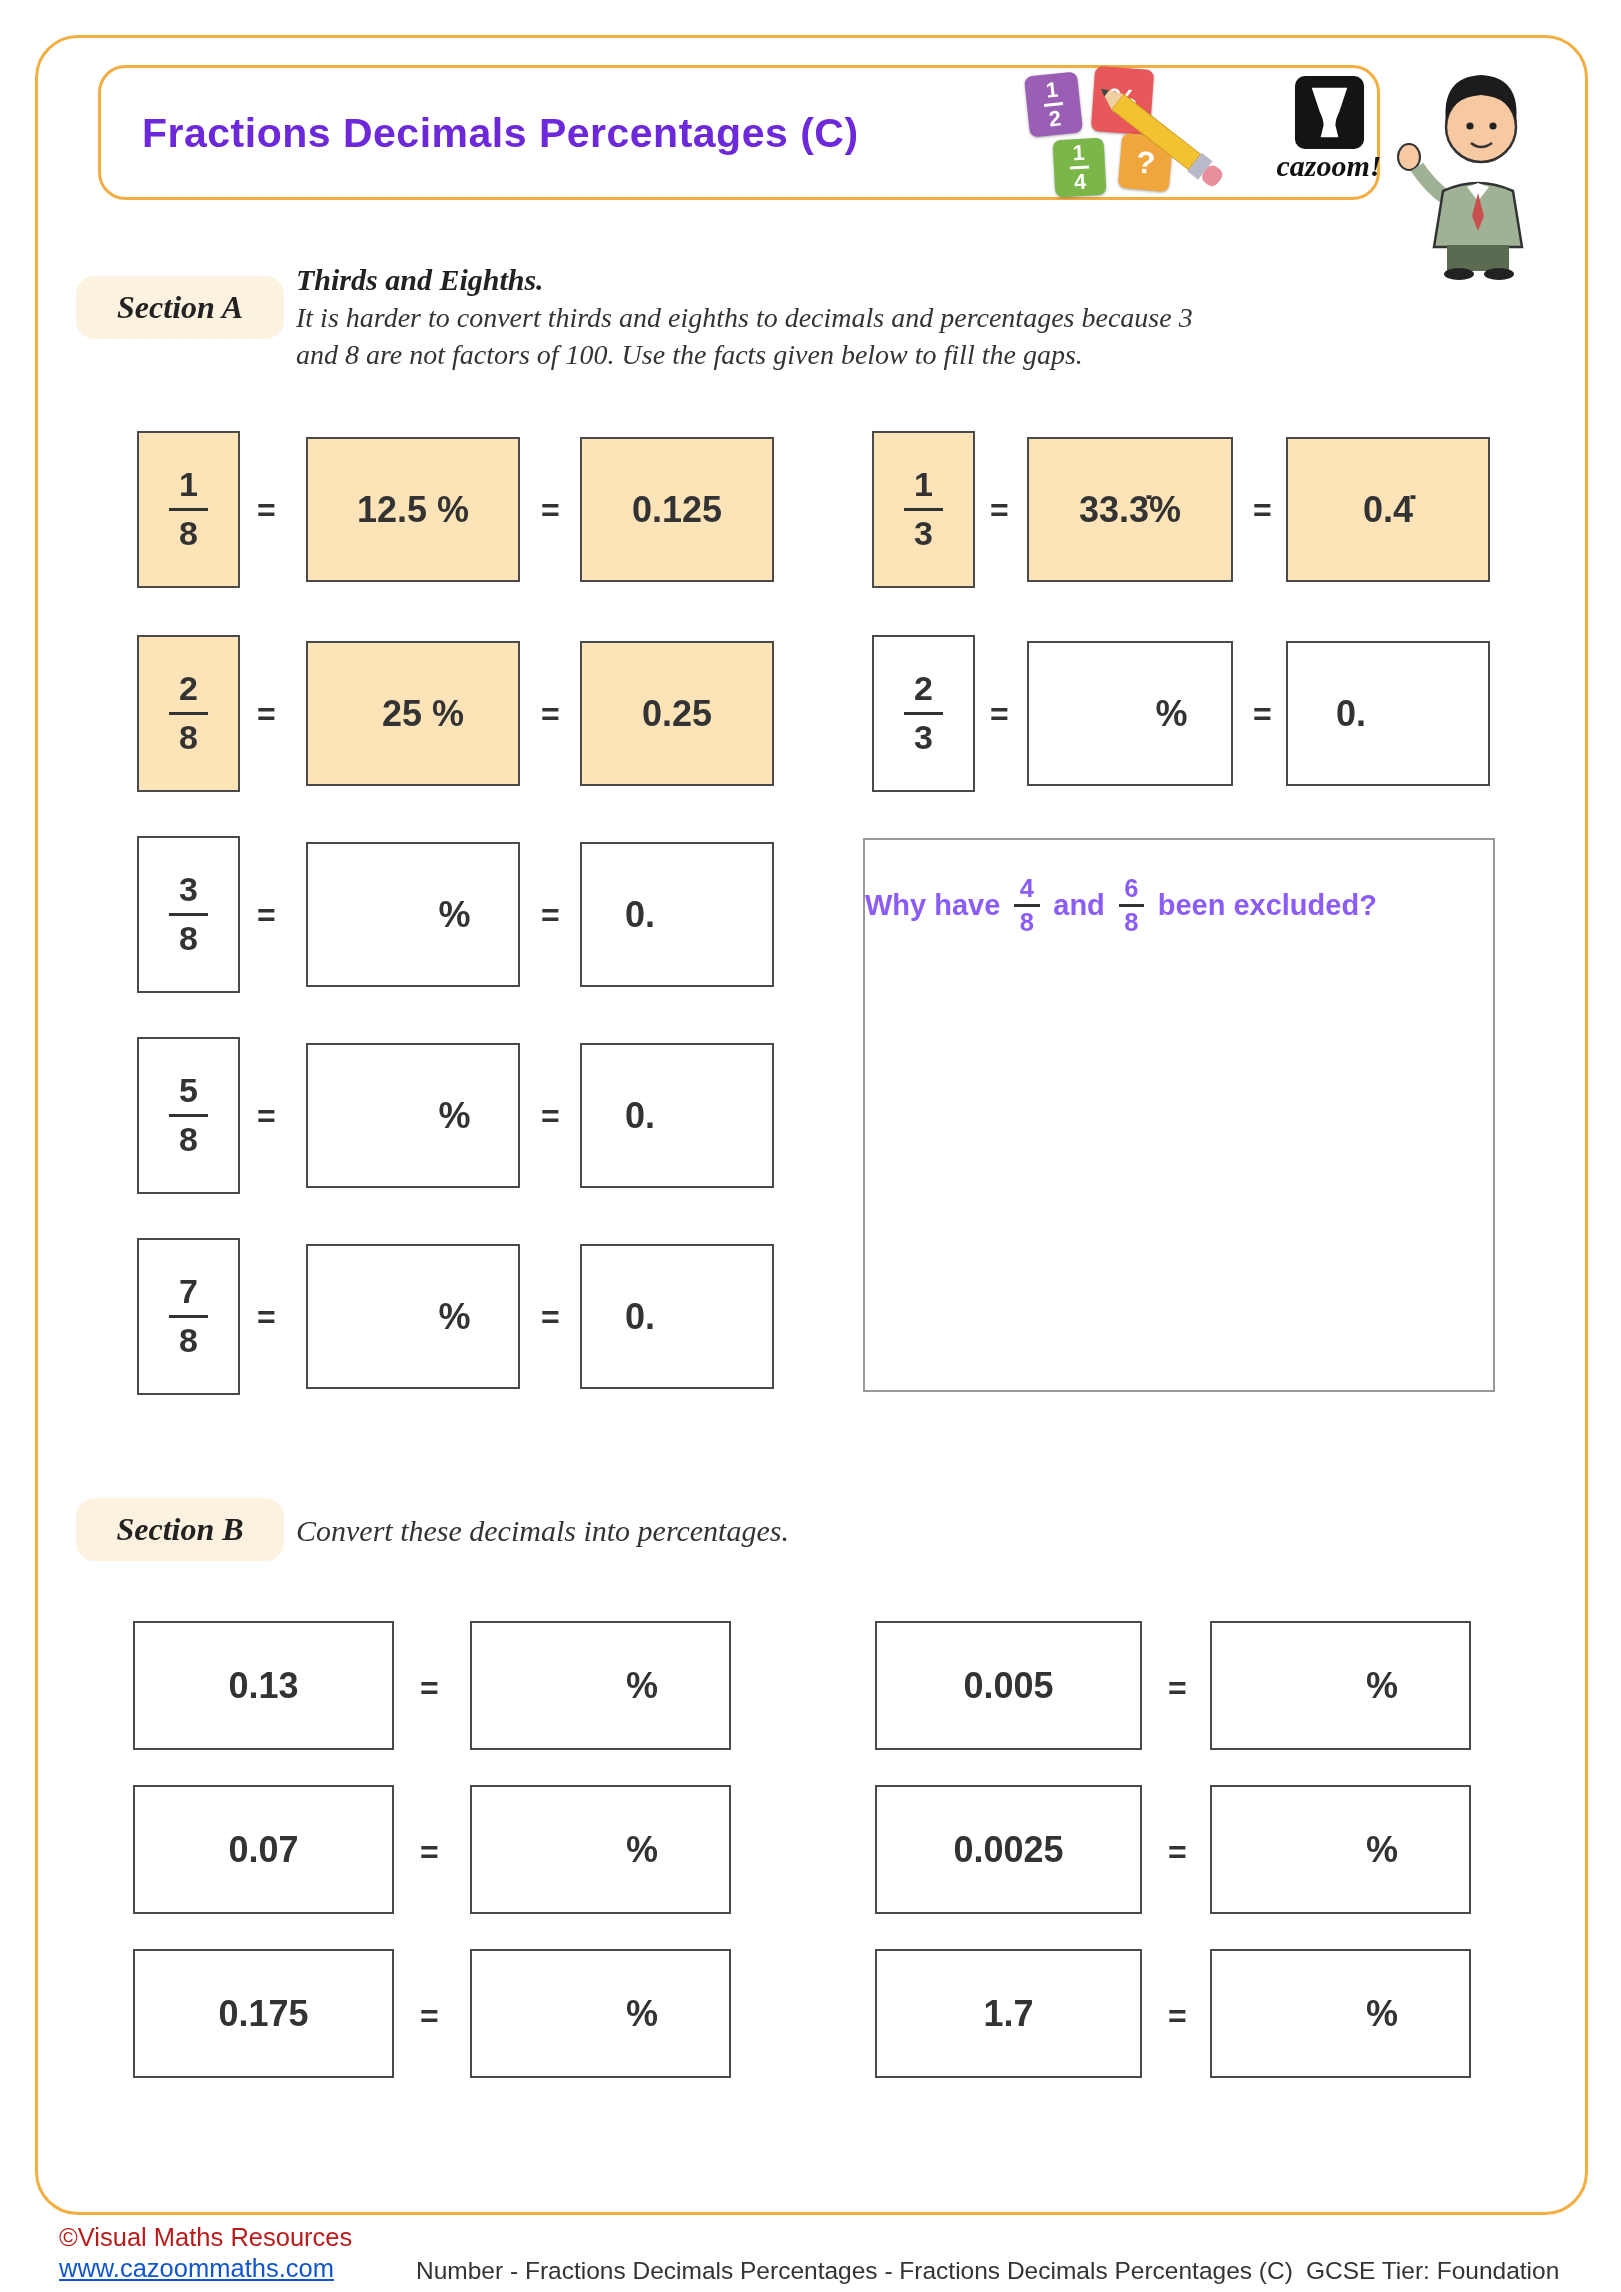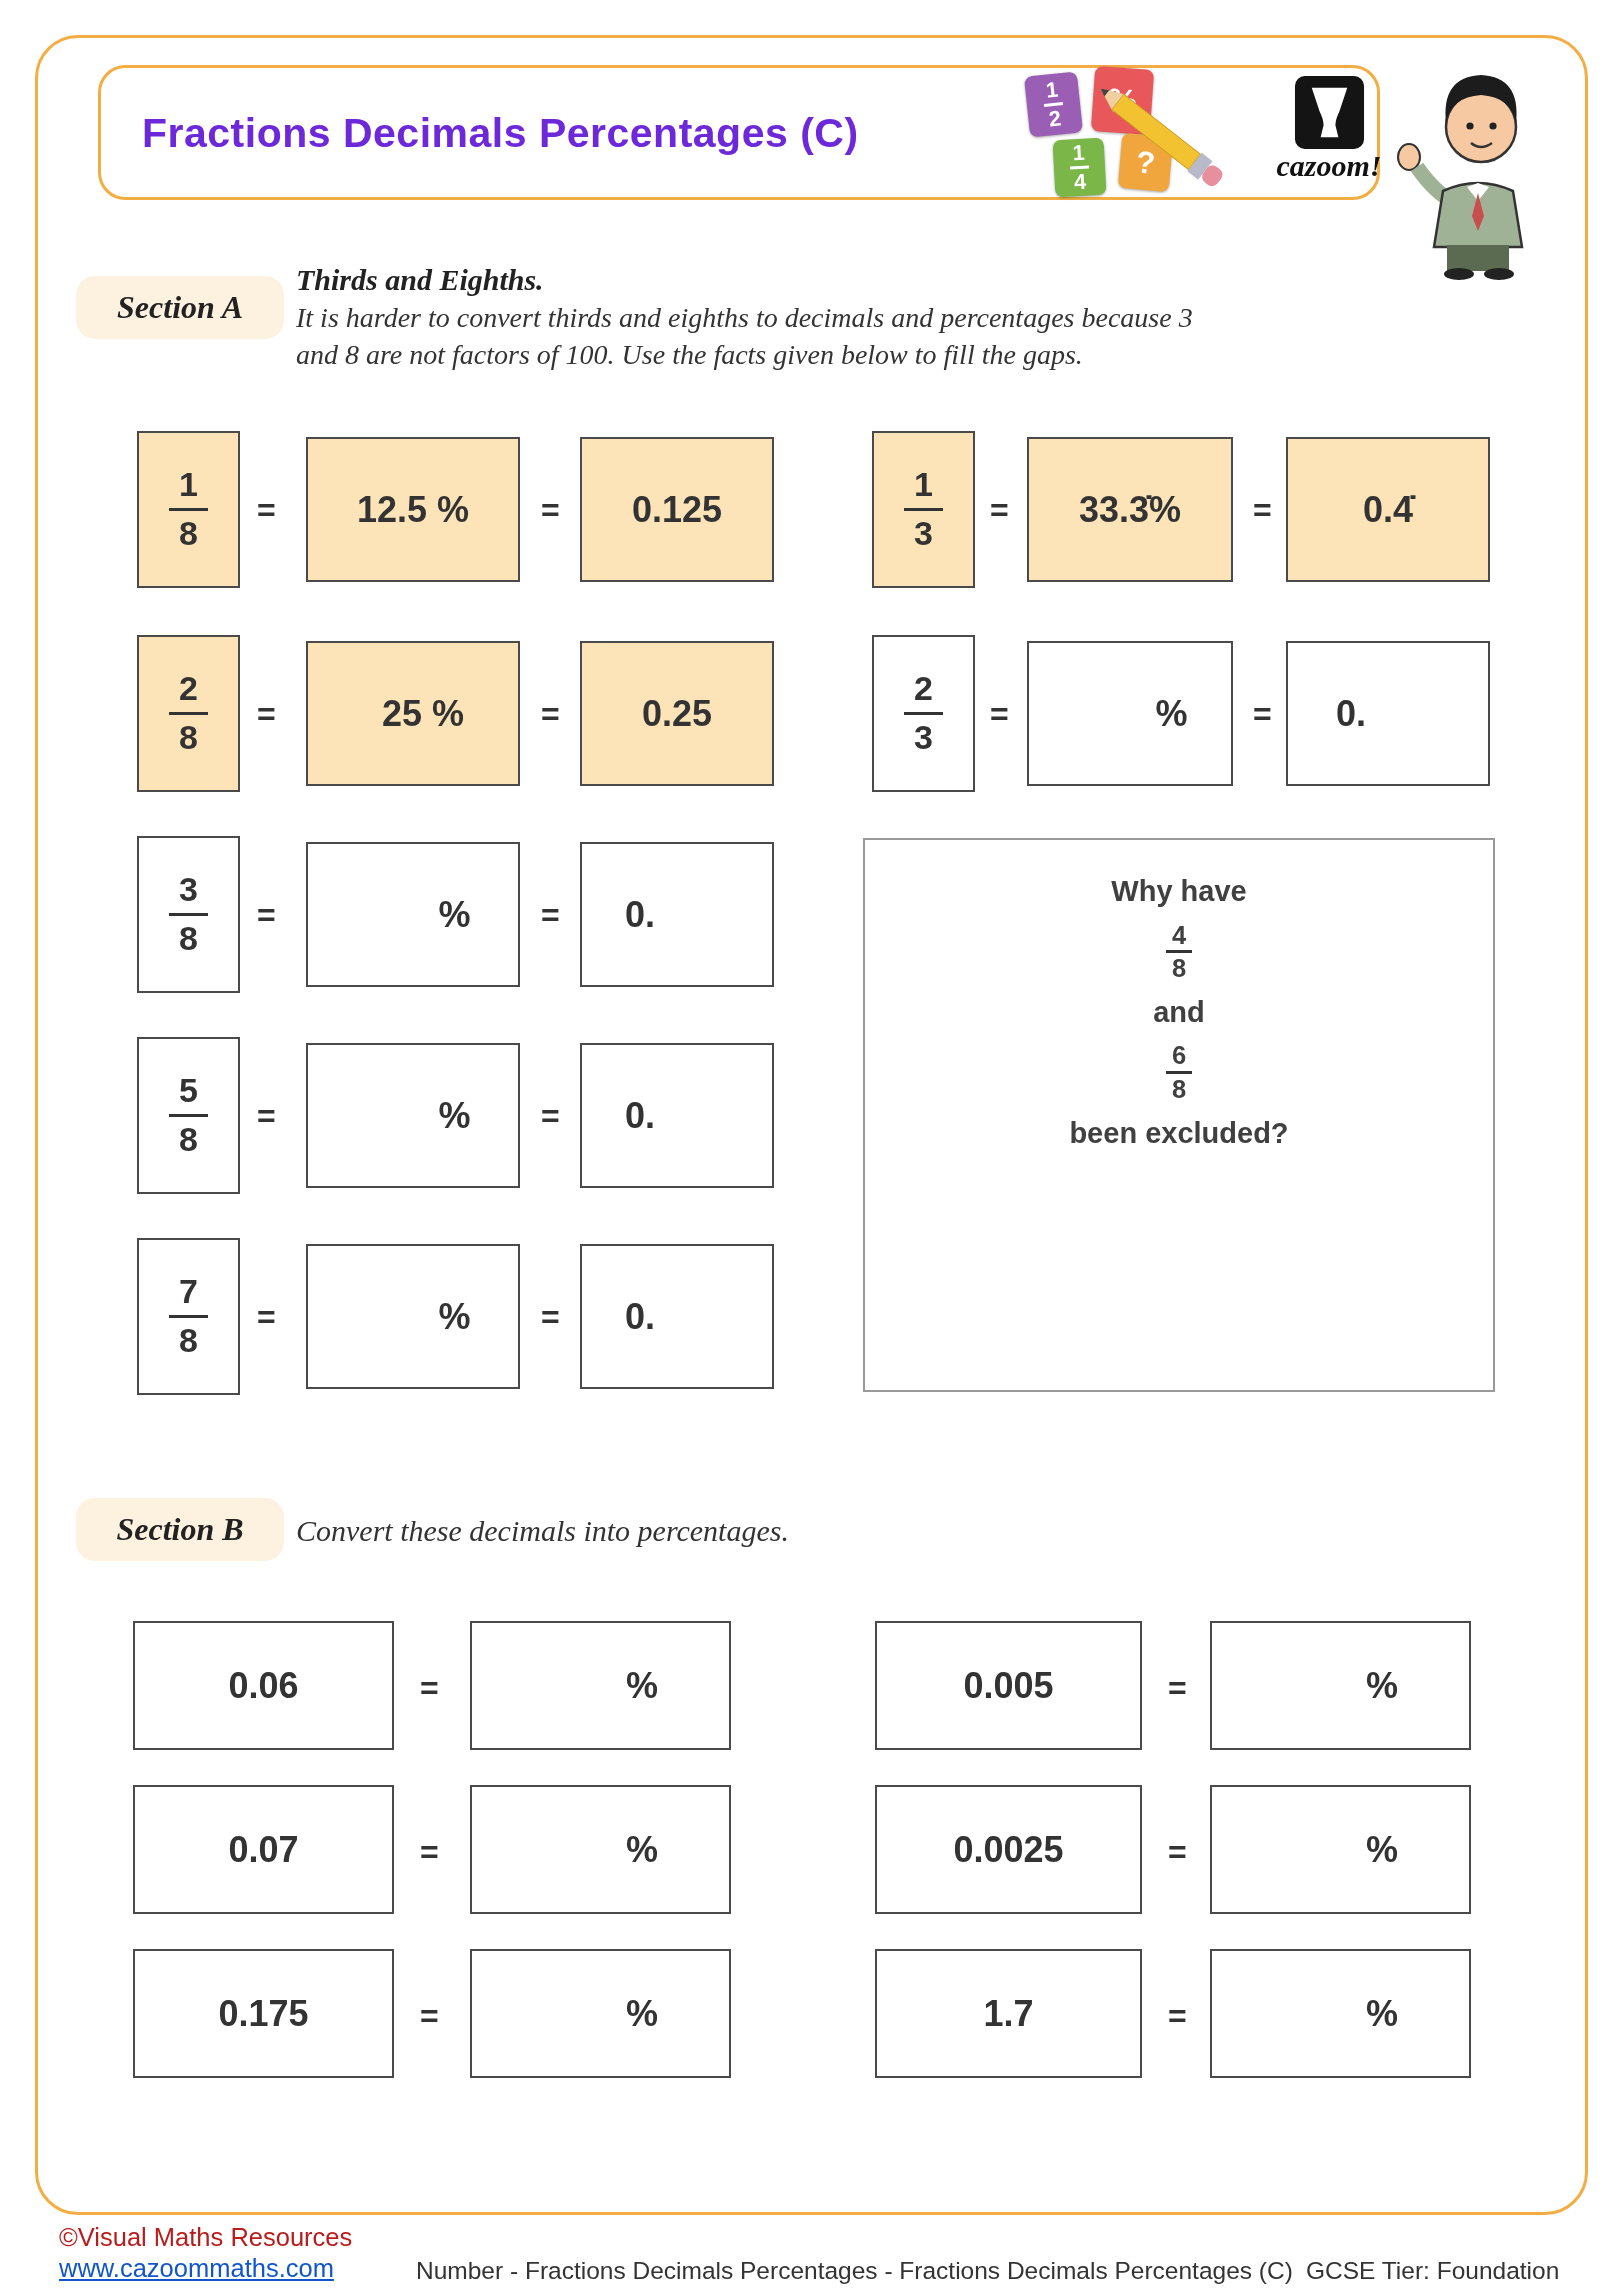--- a/index.html
+++ b/index.html
@@ -40,22 +40,22 @@
         align-items:center;justify-content:center;font-weight:bold;font-size:36px;color:#333;box-sizing:border-box;}
   .abox.filled{background:#fce4b8;}
   .frac-box{flex-direction:column;font-size:34px;line-height:1.05;}
   .frac-box .fbar{width:39px;height:2.9px;background:#333;margin:4.9px 0;}
   .eq{position:absolute;font-weight:bold;font-size:32px;color:#333;}
   .shift-right{padding-left:83px;}
   .shift-left{padding-right:74px;}
   
   .question-box{position:absolute;left:863px;top:838px;width:632px;height:554px;
                 border:2px solid #999;background:#fff;box-sizing:border-box;}
-  .question-line{display:flex;align-items:center;justify-content:center;gap:13.7px;
-                 margin-top:35px;font-weight:bold;font-size:29px;color:#404040;flex-direction:column;}
+  .question-line{display:flex;align-items:center;gap:13.7px;
+                 margin-top:35px;font-weight:bold;font-size:29px;color:#8b5cf6;}
   .qfrac{display:flex;flex-direction:column;align-items:center;font-size:25.5px;font-weight:bold;line-height:1.05;}
   .qfrac .bar{width:25.5px;height:2.9px;background:#333;margin:2px 0;}
   
   .footer-copy{position:absolute;left:59px;top:2223px;font-size:25.5px;color:#b91c1c;}
   .footer-link{position:absolute;left:59px;top:2254px;font-size:25.5px;color:#1155cc;text-decoration:underline;}
   .footer-breadcrumb{position:absolute;left:400px;top:2257px;font-size:24.5px;color:#333;margin-left:16px;}
   .footer-tier{position:absolute;left:1306px;top:2257px;font-size:24.5px;color:#333;}
 </style>
 </head>
 <body>
@@ -204,21 +204,21 @@
           <span class="bar"></span>
           <span>8</span>
       </span>
       <span>been excluded?</span>
     </div>
   </div>
 
   <div class="sec-label" style="left:76px;top:1498px;">Section B</div>
   <div class="sec-para" style="left:296px;top:1511px;width:882px;font-size:30px;">Convert these decimals into percentages.</div>
 
-  <div class="abox" style="left:133px;top:1621px;width:261px;height:129px;">0.06</div>
+  <div class="abox" style="left:133px;top:1621px;width:261px;height:129px;">0.13</div>
   <div class="eq" style="left:420px;top:1670px;">=</div>
   <div class="abox shift-right" style="left:470px;top:1621px;width:261px;height:129px;">%</div>
 
   <div class="abox" style="left:133px;top:1785px;width:261px;height:129px;">0.07</div>
   <div class="eq" style="left:420px;top:1834px;">=</div>
   <div class="abox shift-right" style="left:470px;top:1785px;width:261px;height:129px;">%</div>
 
   <div class="abox" style="left:133px;top:1949px;width:261px;height:129px;">0.175</div>
   <div class="eq" style="left:420px;top:1998px;">=</div>
   <div class="abox shift-right" style="left:470px;top:1949px;width:261px;height:129px;">%</div>

